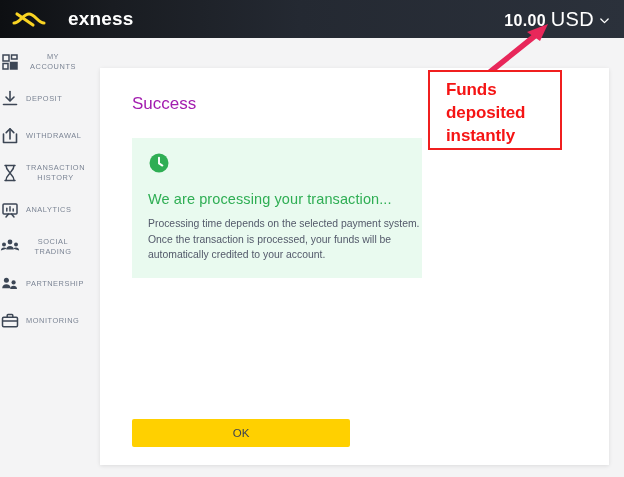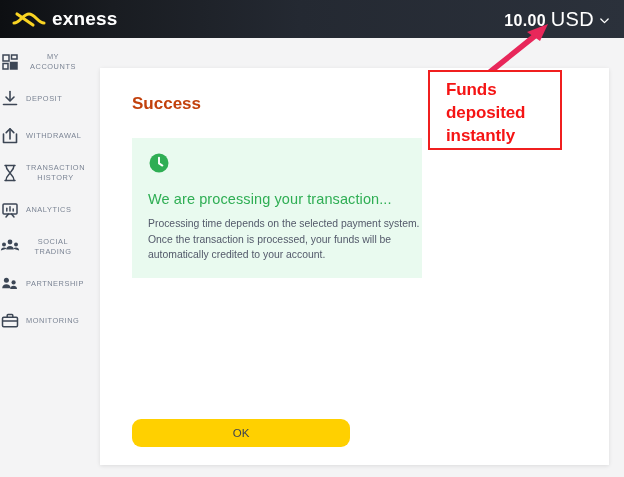--- a/index.html
+++ b/index.html
@@ -10,21 +10,21 @@
     overflow: hidden;
   }
   #app { position: relative; width: 624px; height: 477px; background: #f4f4f5; }
 
   
   .header {
     position: absolute; left: 0; top: 0; width: 624px; height: 38px;
     background: linear-gradient(90deg, #0d0f12 0%, #191c21 18%, #242932 48%, #2b313b 100%);
     display: flex; align-items: center; justify-content: space-between;
   }
-  .brand { display: flex; align-items: center; gap: 6px; padding-left: 12px; }
+  .brand { display: flex; align-items: center; gap: 22px; padding-left: 12px; }
   .brand-logo { width: 34px; height: 20px; display: block; }
   .brand-name {
     color: #ffffff; font-size: 19px; font-weight: bold; letter-spacing: .2px;
   }
   .balance {
     display: flex; align-items: baseline; gap: 5px; padding-right: 14px; color: #fff;
   }
   .balance-amount { font-size: 16px; font-weight: bold; letter-spacing: .3px; }
   .balance-currency { font-size: 20px; font-weight: normal; letter-spacing: .3px; }
   .chev { width: 11px; height: 11px; align-self: center; display: block; }
@@ -44,41 +44,41 @@
     text-align: center; line-height: 10px; text-transform: uppercase;
   }
 
   
   .card {
     position: absolute; left: 100px; top: 68px; width: 509px; height: 397px;
     background: #ffffff; box-shadow: 0 1px 4px rgba(0,0,0,.10);
   }
   .card-title {
     position: absolute; left: 32px; top: 26px;
-    font-size: 17px; color: #c2410c; font-weight: bold;
+    font-size: 17px; color: #a21caf; font-weight: normal;
   }
 
   
   .alert {
     position: absolute; left: 32px; top: 70px; width: 290px; height: 140px;
     background: #e9faef; padding: 14px 16px 8px 16px;
   }
   .alert-icon { width: 22px; height: 22px; display: block; }
   .alert-head {
     margin-top: 17px; font-size: 14.5px; color: #2fae54; letter-spacing: .1px;
   }
   .alert-body {
     margin-top: 9px; font-size: 10.4px; color: #53596a;
     line-height: 15.5px; width: 296px;
   }
 
   
   .ok-btn {
     position: absolute; left: 32px; top: 351px; width: 218px; height: 28px;
-    background: #ffd000; border: none; border-radius: 9px;
+    background: #ffd000; border: none; border-radius: 2px;
     font-family: "Liberation Sans", sans-serif;
     font-size: 11.5px; color: #3c4250; cursor: pointer;
   }
 
   
   .callout {
     position: absolute; left: 428px; top: 70px; width: 134px; height: 80px;
     border: 2px solid #f01f1f; background: #ffffff; overflow: hidden;
     padding: 6px 0 0 16px;
   }

